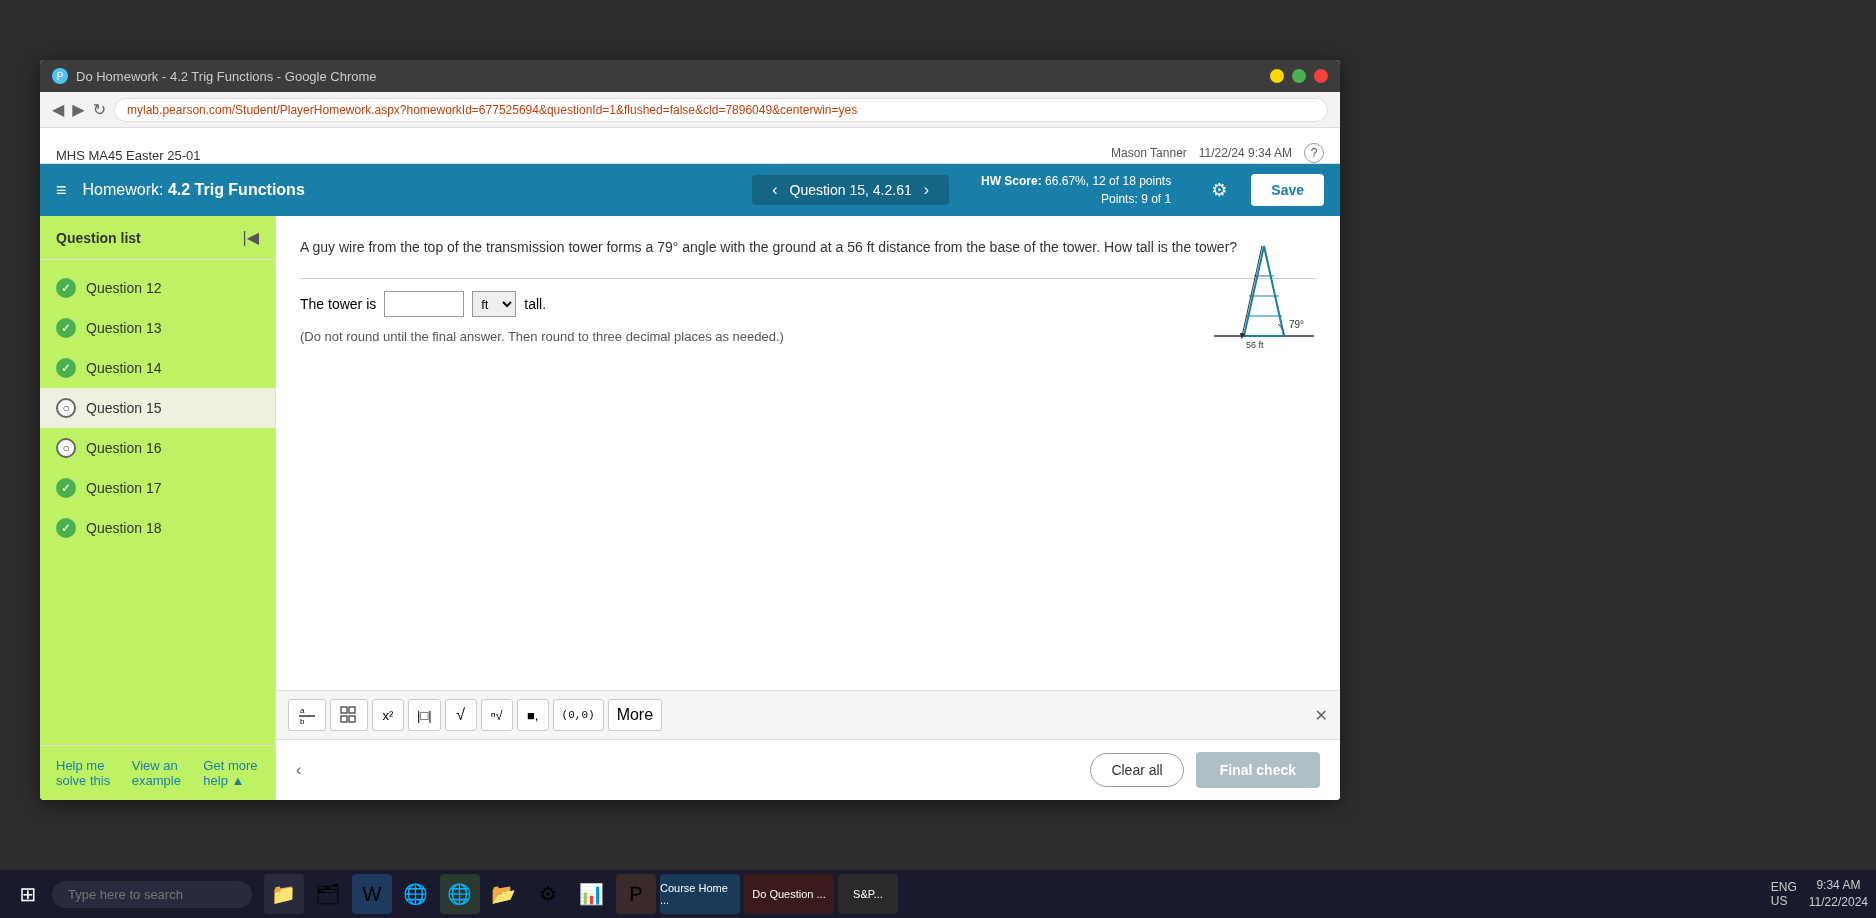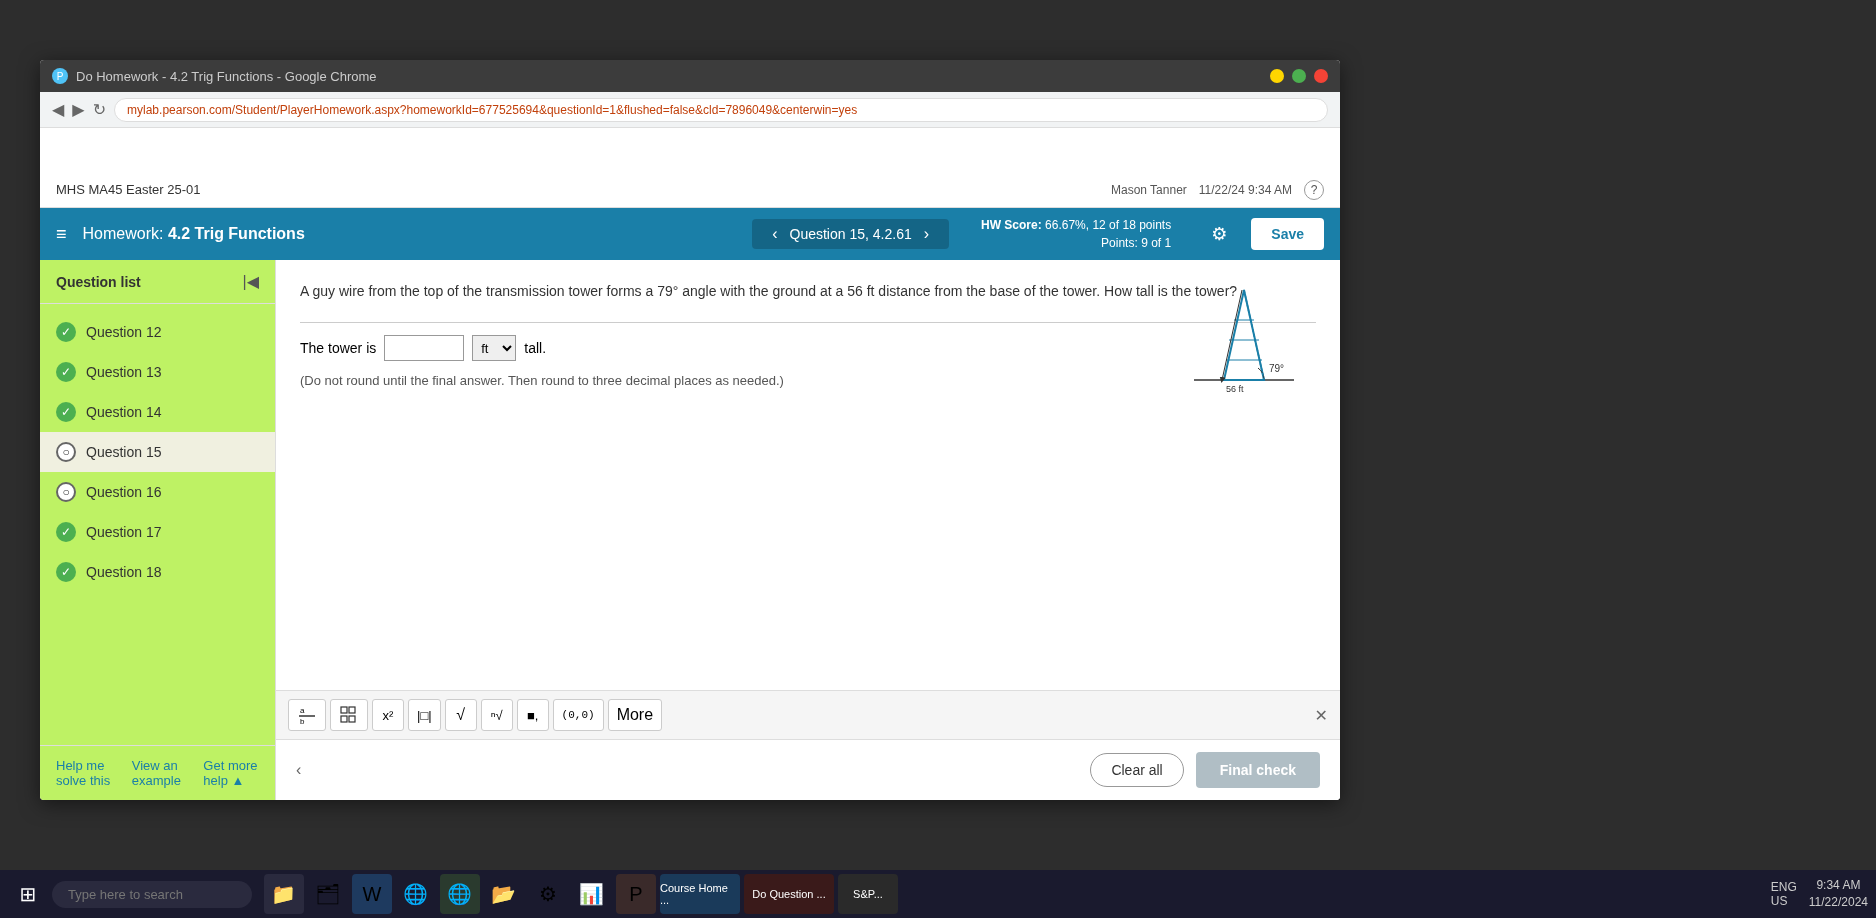--- a/index.html
+++ b/index.html
@@ -82,26 +82,25 @@
       display: flex;
       flex-direction: column;
       overflow: hidden;
     }
 
     
     .top-info-bar {
       background: white;
       height: 36px;
       display: flex;
-      align-items: center;
+      align-items: flex-end;
       justify-content: space-between;
       padding: 0 16px;
       border-bottom: 1px solid #ddd;
       font-size: 13px;
-      margin-top: 44px;
     }
     .course-title { font-weight: 500; color: #333; }
     .user-info { display: flex; align-items: center; gap: 12px; color: #555; font-size: 12px; }
 
     
     .nav-header {
       background: #1a7fa8;
       height: 52px;
       display: flex;
       align-items: center;
@@ -239,21 +238,21 @@
     }
     .question-divider {
       border: none;
       border-top: 1px solid #ccc;
       margin: 12px 0;
     }
 
     
     .tower-illustration {
       position: absolute;
-      right: 36px;
+      right: 16px;
       top: 20px;
       width: 120px;
       height: 120px;
     }
 
     .question-area-relative {
       position: relative;
     }
 
     

